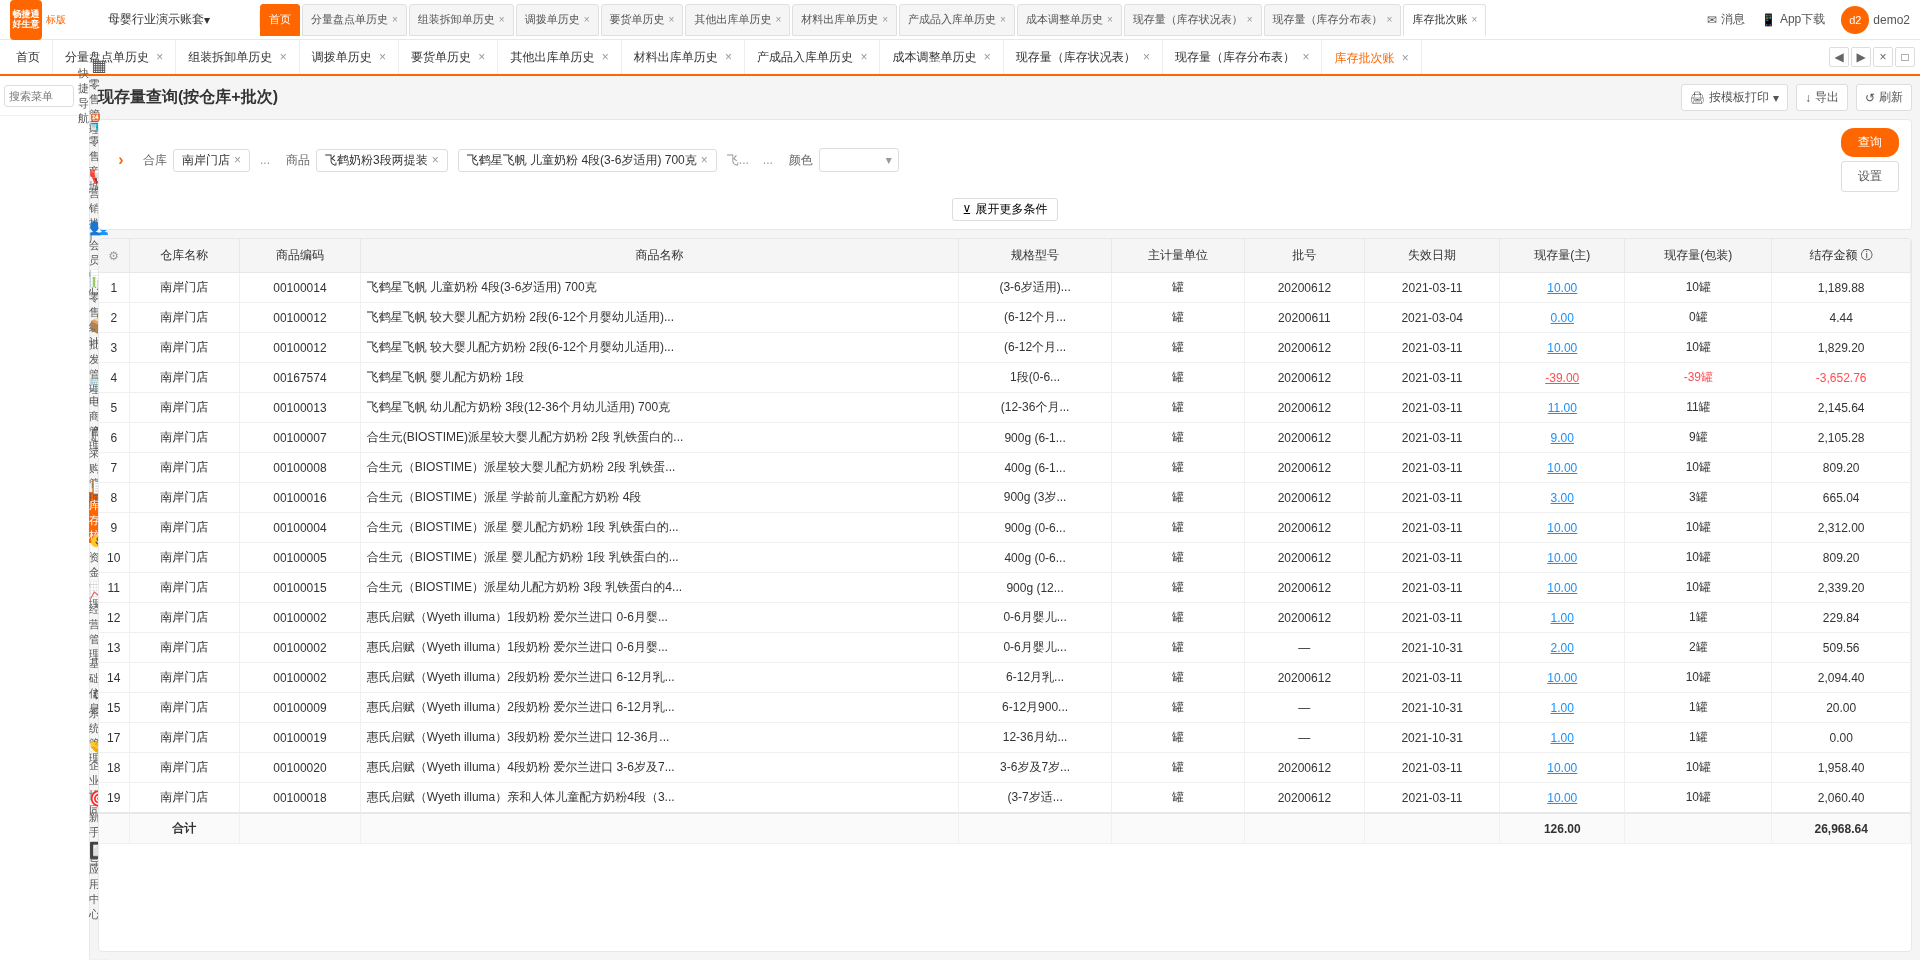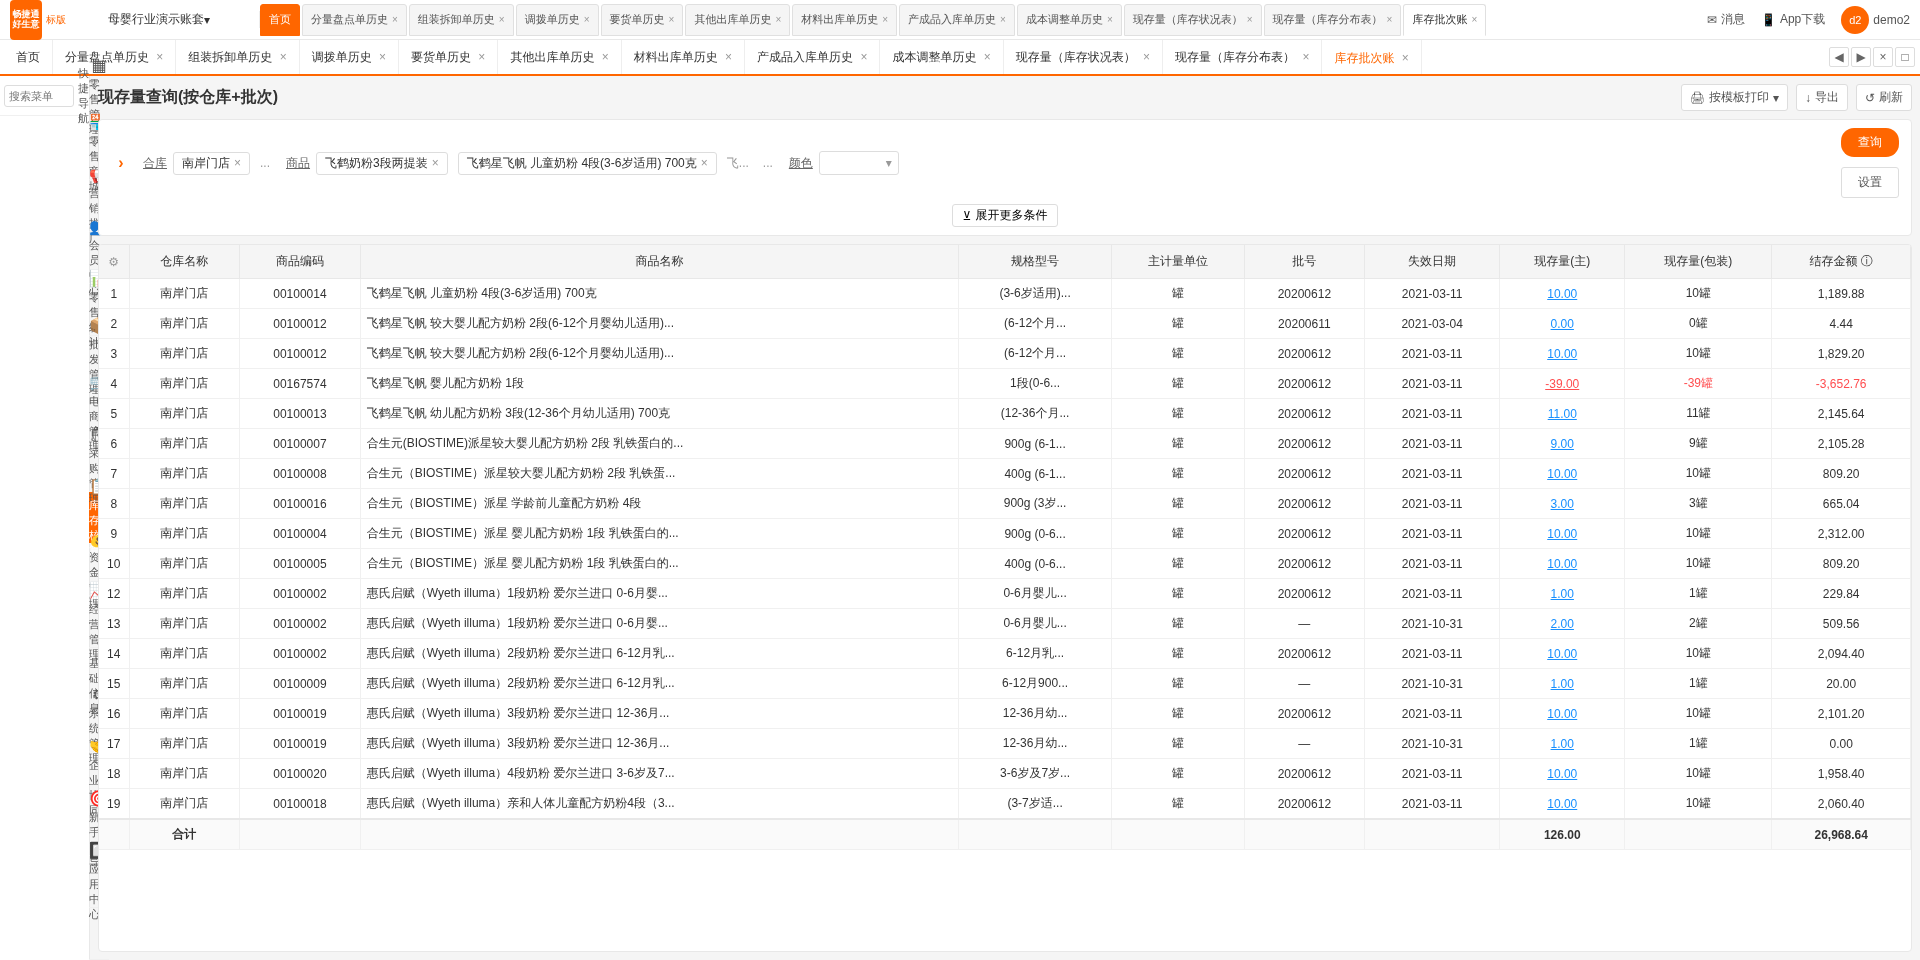--- a/index.html
+++ b/index.html
@@ -47,27 +47,27 @@
     .page-title { font-size: 16px; font-weight: bold; color: #333; margin-bottom: 8px; display: flex; align-items: center; justify-content: space-between; }
     .page-title-actions { display: flex; align-items: center; gap: 8px; }
     .btn-template { display: flex; align-items: center; gap: 4px; padding: 4px 8px; border: 1px solid #ddd; border-radius: 3px; background: #fff; cursor: pointer; font-size: 12px; color: #555; }
     .btn-export { display: flex; align-items: center; gap: 4px; padding: 4px 8px; border: 1px solid #ddd; border-radius: 3px; background: #fff; cursor: pointer; font-size: 12px; color: #555; }
     .btn-refresh { display: flex; align-items: center; gap: 4px; padding: 4px 8px; border: 1px solid #ddd; border-radius: 3px; background: #fff; cursor: pointer; font-size: 12px; color: #555; }
 
     
     .filter-area { background: #fff; border: 1px solid #e8e8e8; border-radius: 4px; padding: 8px 12px; margin-bottom: 8px; }
     .filter-row { display: flex; align-items: center; gap: 12px; flex-wrap: wrap; }
     .filter-item { display: flex; align-items: center; gap: 6px; }
-    .filter-label { color: #666; font-size: 12px; white-space: nowrap; text-decoration: underline; }
+    .filter-label { color: #666; font-size: 12px; white-space: nowrap; }
     .filter-tag { display: inline-flex; align-items: center; background: #fff; border: 1px solid #ddd; border-radius: 3px; padding: 2px 8px; font-size: 12px; color: #333; gap: 4px; }
     .filter-tag .tag-close { color: #999; cursor: pointer; }
     .filter-dots { color: #999; cursor: pointer; margin: 0 4px; }
     .expand-btn-inner { display: flex; align-items: center; gap: 4px; border: 1px solid #ddd; border-radius: 3px; padding: 2px 10px; background: #fff; }
     .search-btn { background: #ff6600; color: white; border: none; border-radius: 13px; padding: 6px 16px; cursor: pointer; font-size: 12px; }
-    .settings-btn { background: #fff; color: #555; border: 1px solid #ddd; border-radius: 3px; padding: 6px 16px; cursor: pointer; font-size: 12px; margin-top: 6px; }
+    .settings-btn { background: #fff; color: #555; border: 1px solid #ddd; border-radius: 3px; padding: 6px 16px; cursor: pointer; font-size: 12px; }
 
     .filter-actions { display: flex; flex-direction: column; gap: 4px; margin-left: auto; }
 
     
     .table-wrap { flex: 1; overflow: auto; background: #fff; border: 1px solid #e8e8e8; border-radius: 4px; }
     table { width: 100%; border-collapse: collapse; font-size: 12px; }
     thead tr { background: #f5f5f5; }
     th { padding: 8px 6px; text-align: center; border-bottom: 1px solid #e8e8e8; border-right: 1px solid #e8e8e8; font-weight: 500; color: #333; white-space: nowrap; position: sticky; top: 0; background: #f5f5f5; z-index: 1; }
     td { padding: 6px 6px; text-align: center; border-bottom: 1px solid #f0f0f0; border-right: 1px solid #f0f0f0; color: #333; }
     .td-name { text-align: left; }
@@ -444,20 +444,33 @@
               <td class="td-name">合生元（BIOSTIME）派星 婴儿配方奶粉 1段 乳铁蛋白的...</td>
               <td class="">400g (0-6...</td>
               <td class="">罐</td>
               <td class="">20200612</td>
               <td class="">2021-03-11</td>
               <td class="td-link">10.00</td>
               <td class="">10罐</td>
               <td class="">809.20</td>
             </tr>
             <tr>
+              <td class="">11</td>
+              <td class="">南岸门店</td>
+              <td class="">00100015</td>
+              <td class="td-name">合生元（BIOSTIME）派星幼儿配方奶粉 3段 乳铁蛋白的4...</td>
+              <td class="">900g (12...</td>
+              <td class="">罐</td>
+              <td class="">20200612</td>
+              <td class="">2021-03-11</td>
+              <td class="td-link">10.00</td>
+              <td class="">10罐</td>
+              <td class="">2,339.20</td>
+            </tr>
+            <tr>
               <td class="">12</td>
               <td class="">南岸门店</td>
               <td class="">00100002</td>
               <td class="td-name">惠氏启赋（Wyeth illuma）1段奶粉 爱尔兰进口 0-6月婴...</td>
               <td class="">0-6月婴儿...</td>
               <td class="">罐</td>
               <td class="">20200612</td>
               <td class="">2021-03-11</td>
               <td class="td-link">1.00</td>
               <td class="">1罐</td>
@@ -496,33 +509,20 @@
               <td class="td-name">惠氏启赋（Wyeth illuma）2段奶粉 爱尔兰进口 6-12月乳...</td>
               <td class="">6-12月900...</td>
               <td class="">罐</td>
               <td class="">—</td>
               <td class="">2021-10-31</td>
               <td class="td-link">1.00</td>
               <td class="">1罐</td>
               <td class="">20.00</td>
             </tr>
             <tr>
-              <td class="">16</td>
-              <td class="">南岸门店</td>
-              <td class="">00100019</td>
-              <td class="td-name">惠氏启赋（Wyeth illuma）3段奶粉 爱尔兰进口 12-36月...</td>
-              <td class="">12-36月幼...</td>
-              <td class="">罐</td>
-              <td class="">20200612</td>
-              <td class="">2021-03-11</td>
-              <td class="td-link">10.00</td>
-              <td class="">10罐</td>
-              <td class="">2,101.20</td>
-            </tr>
-            <tr>
               <td class="">17</td>
               <td class="">南岸门店</td>
               <td class="">00100019</td>
               <td class="td-name">惠氏启赋（Wyeth illuma）3段奶粉 爱尔兰进口 12-36月...</td>
               <td class="">12-36月幼...</td>
               <td class="">罐</td>
               <td class="">—</td>
               <td class="">2021-10-31</td>
               <td class="td-link">1.00</td>
               <td class="">1罐</td>

